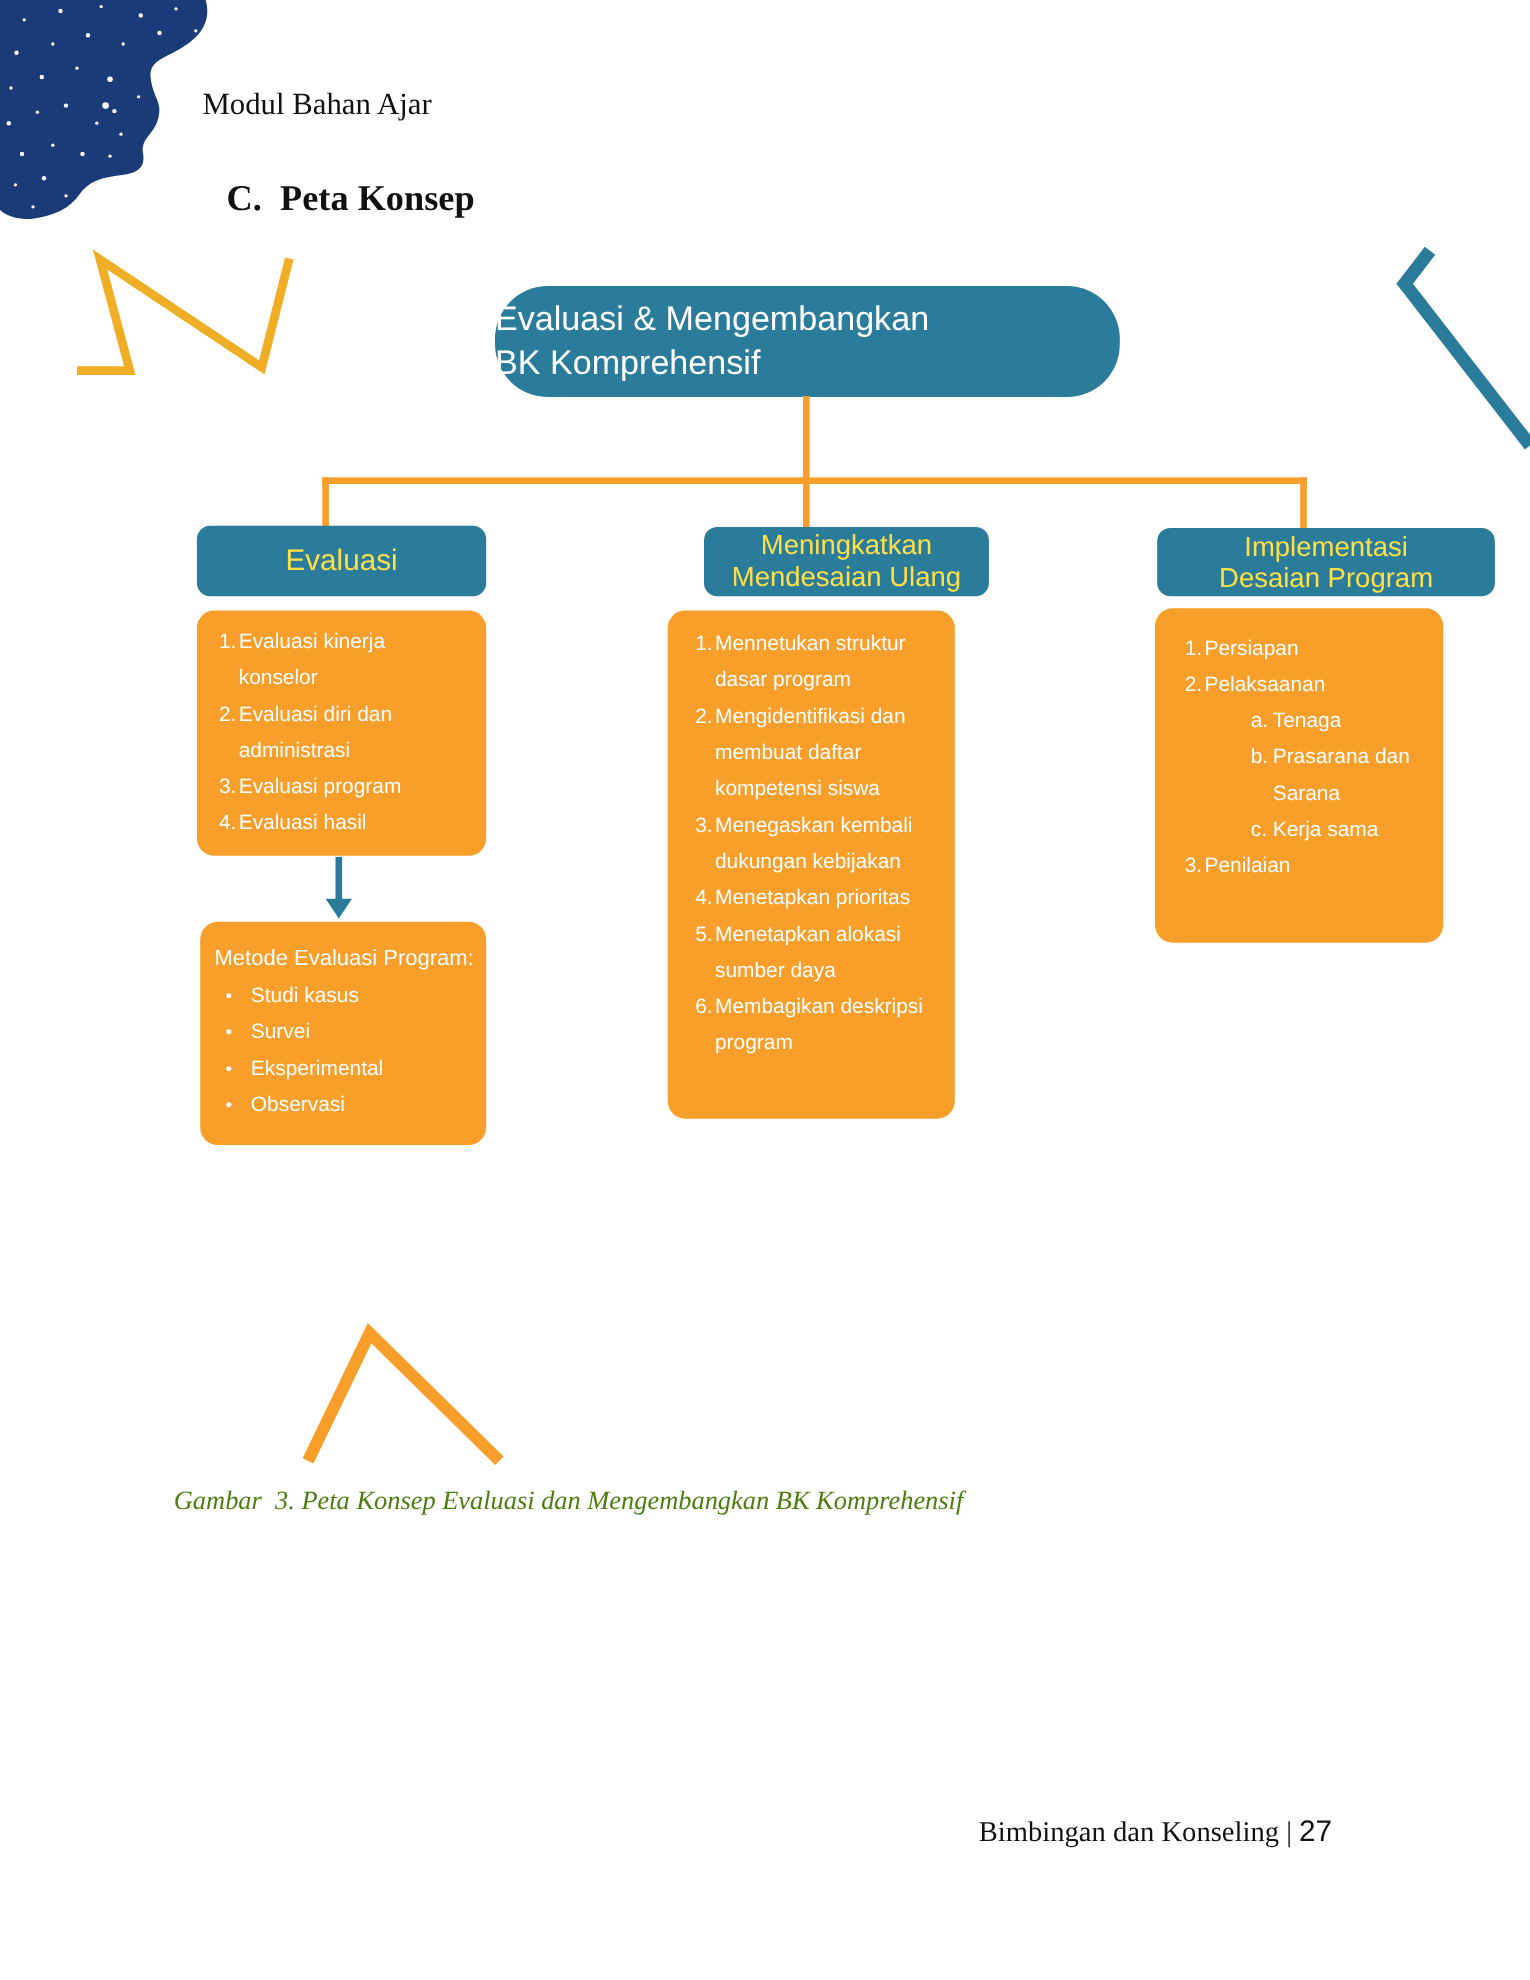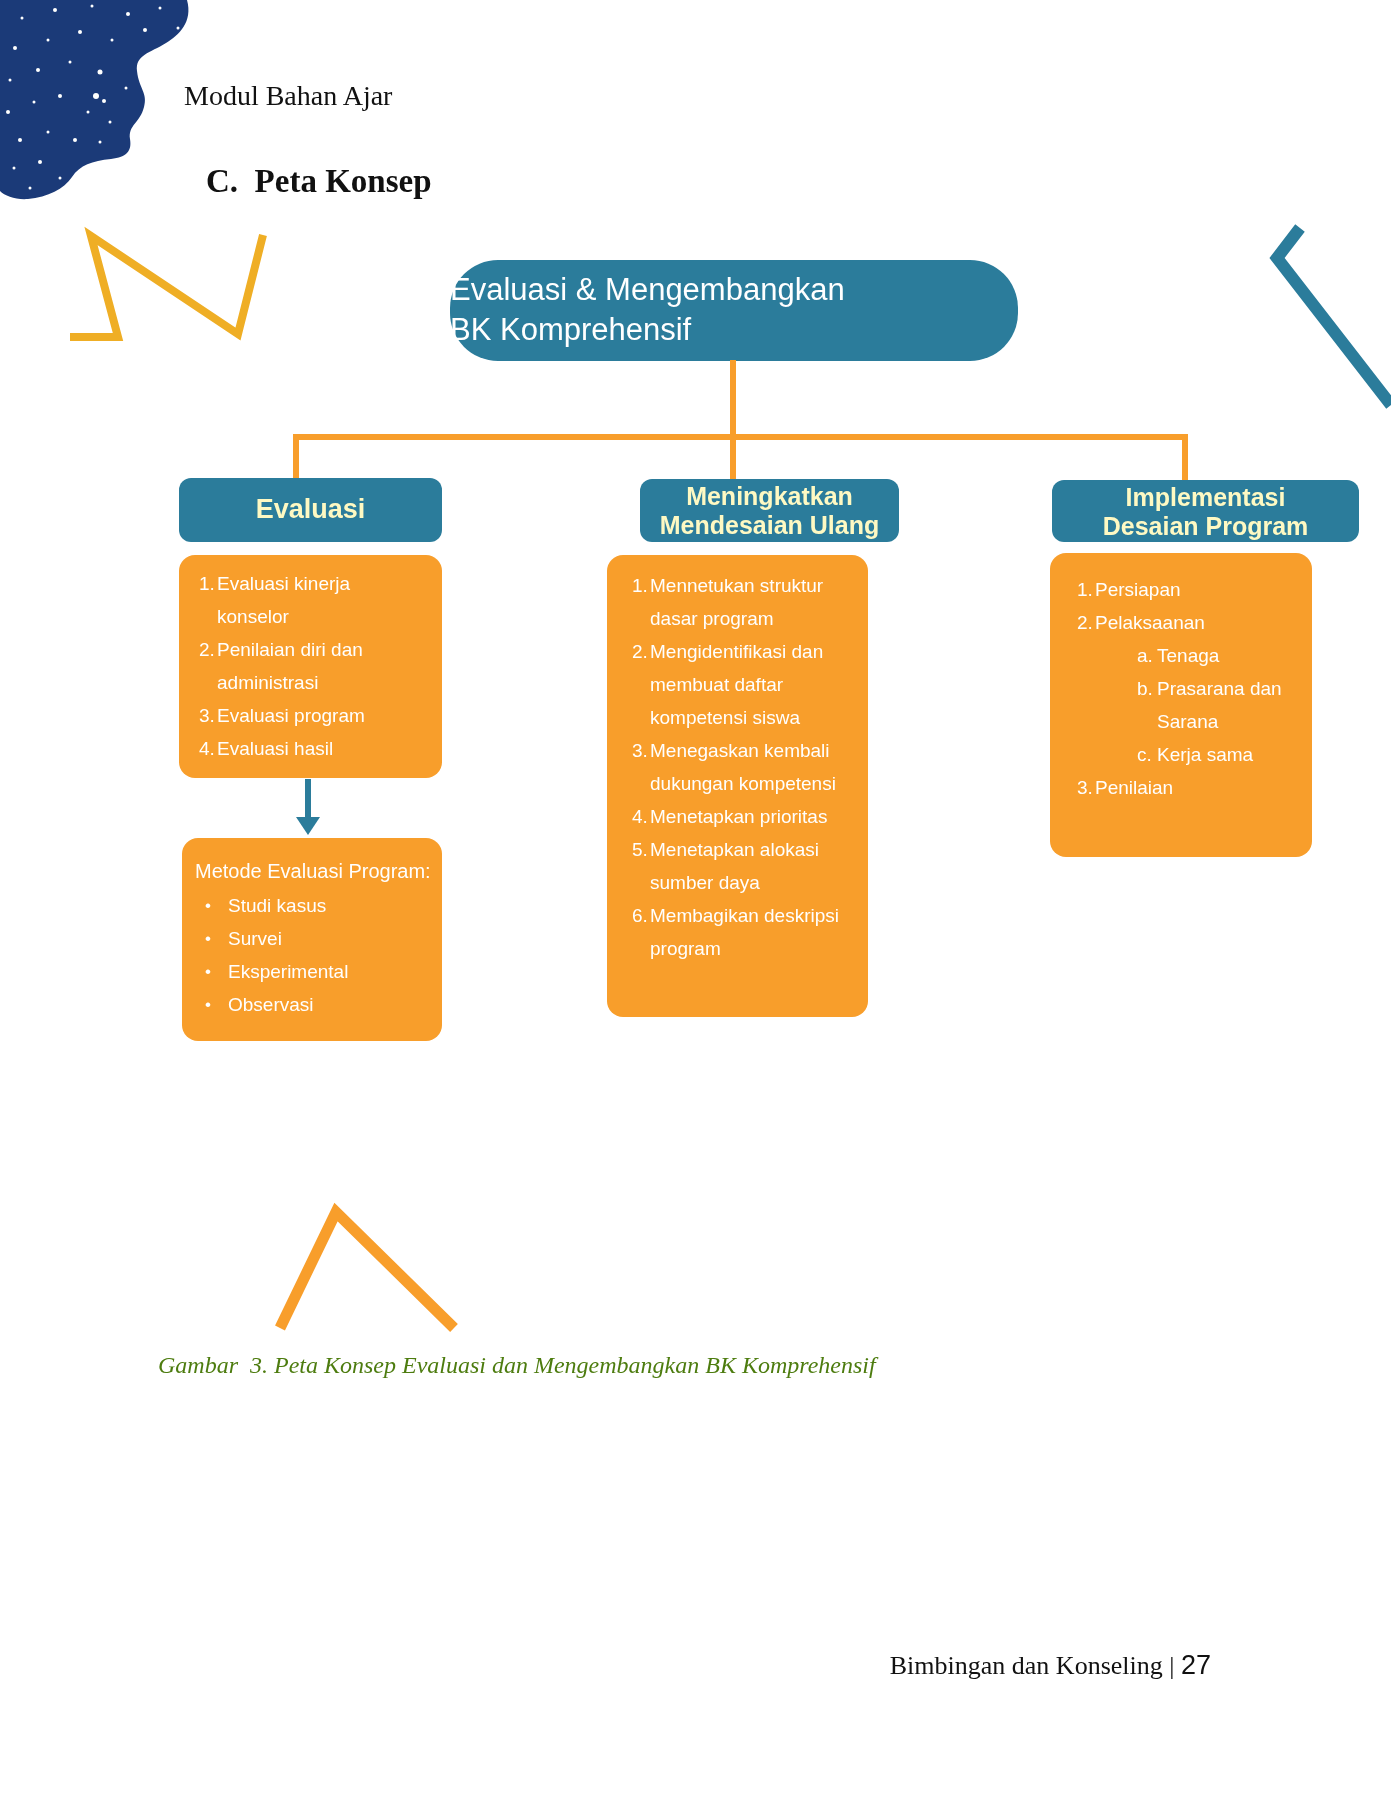--- a/index.html
+++ b/index.html
@@ -23,22 +23,22 @@
 
   
   .title-pill {
     position:absolute; left:450px; top:260px; width:568px; height:101px;
     background:#2b7c9b; border-radius:48px; color:#fff;
     font-size:31px; line-height:40px; text-align:left; padding-top:10px;
     white-space:pre-line;
   }
   .conn { position:absolute; background:#f89e2b; }
   .col-header {
-    position:absolute; background:#2b7c9b; color:#fef9c3; border-radius:12px;
-    text-align:center; white-space:pre-line;font-weight:bold;
+    position:absolute; background:#2b7c9b; color:#fde047; border-radius:12px;
+    text-align:center; white-space:pre-line;
   }
   .col-header.one-line { font-size:27px; line-height:62px; }
   .col-header.two-line { font-size:25px; line-height:29px; padding-top:3px; }
   .obox {
     position:absolute; background:#f89e2b; border-radius:16px; color:#fff;
     font-size:19px; line-height:33px;
   }
   .item { display:flex; align-items:flex-start; }
   .item .num { flex:0 0 18px; }
   .item .txt { white-space:pre-line; }
@@ -121,21 +121,21 @@
 
   <div class="col-header one-line" style="left:179px;top:478px;width:263px;height:64px;">Evaluasi</div>
   <div class="obox" style="left:179px;top:555px;width:263px;height:223px;padding:12px 10px 0 20px;">
     <div class="item">
       <span class="num">1.</span>
       <span class="txt">Evaluasi kinerja
 konselor</span>
       </div>
     <div class="item">
       <span class="num">2.</span>
-      <span class="txt">Penilaian diri dan
+      <span class="txt">Evaluasi diri dan
 administrasi</span>
       </div>
     <div class="item">
       <span class="num">3.</span>
       <span class="txt">Evaluasi program</span>
       </div>
     <div class="item">
       <span class="num">4.</span>
       <span class="txt">Evaluasi hasil</span>
       </div>
@@ -174,21 +174,21 @@
       </div>
     <div class="item">
       <span class="num">2.</span>
       <span class="txt">Mengidentifikasi dan
 membuat daftar
 kompetensi siswa</span>
       </div>
     <div class="item">
       <span class="num">3.</span>
       <span class="txt">Menegaskan kembali
-dukungan kompetensi</span>
+dukungan kebijakan</span>
       </div>
     <div class="item">
       <span class="num">4.</span>
       <span class="txt">Menetapkan prioritas</span>
       </div>
     <div class="item">
       <span class="num">5.</span>
       <span class="txt">Menetapkan alokasi
 sumber daya</span>
       </div>

